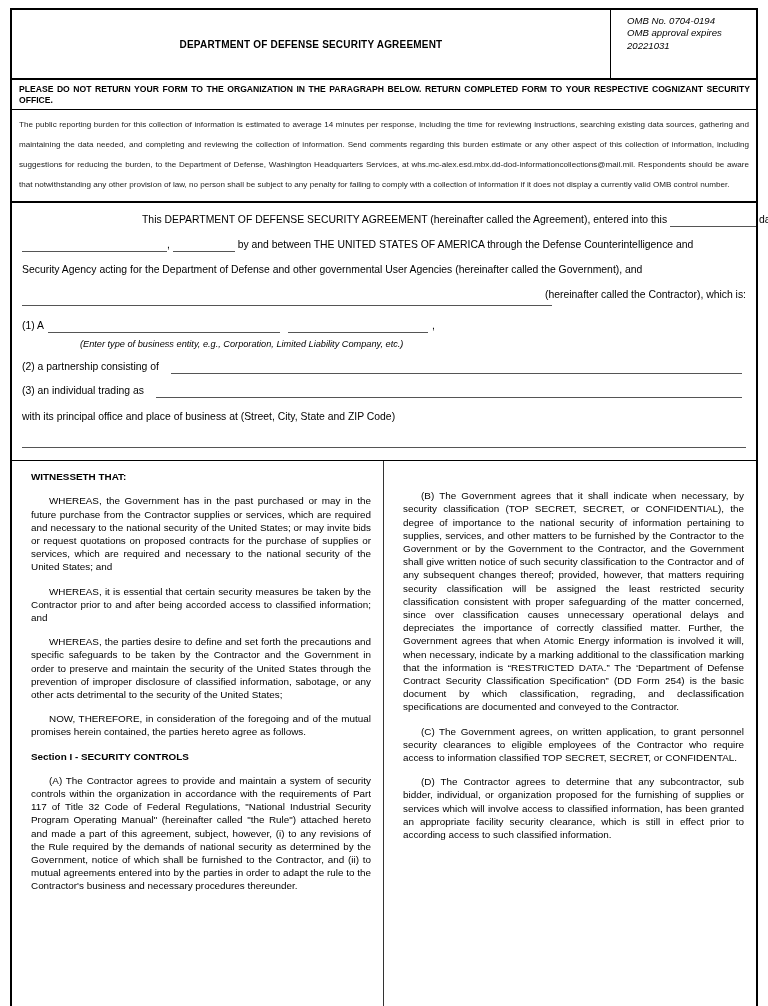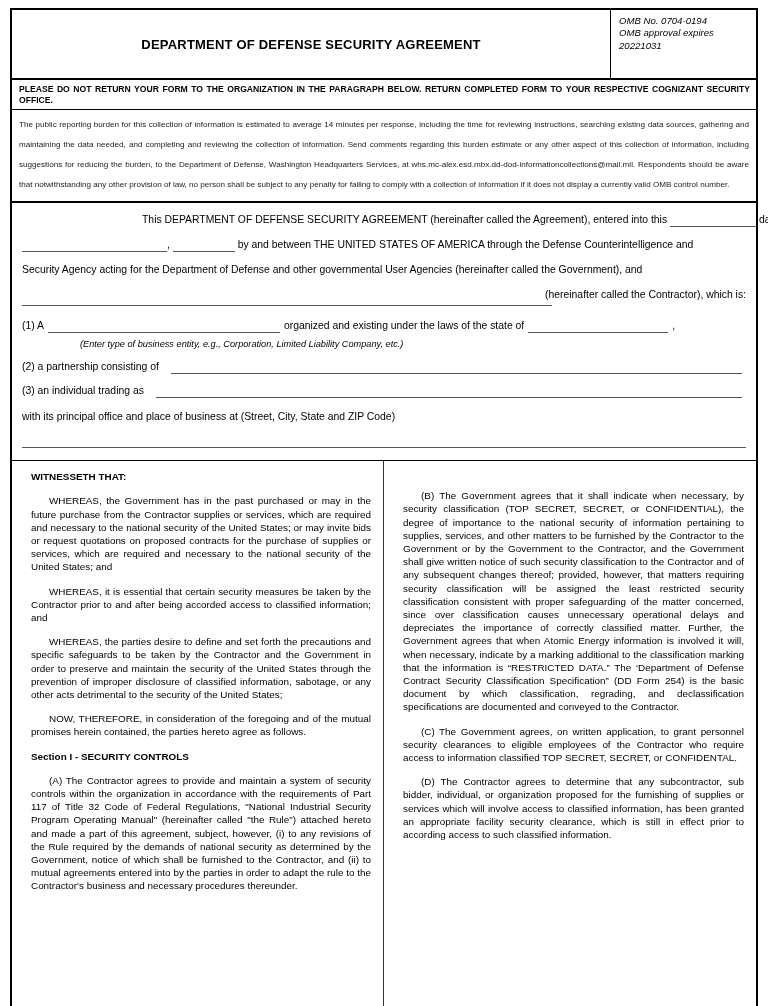--- a/index.html
+++ b/index.html
@@ -37,29 +37,29 @@
   }
   .header-title-cell {
     flex: 1 1 auto;
     display: flex;
     align-items: center;
     justify-content: center;
     padding: 12px 6px;
     min-height: 44px;
   }
   .header-title {
-    font-size: 13px;
+    font-size: 10px;
     font-weight: bold;
     letter-spacing: .2px;
     text-align: center;
   }
   .omb-cell {
     flex: 0 0 146px;
     border-left: 1.5px solid #000;
-    padding: 5px 6px 4px 8px;
+    padding: 5px 6px 4px 16px;
     box-sizing: border-box;
   }
   .omb-line {
     font-size: 9.6px;
     font-style: italic;
     line-height: 12.4px;
     white-space: nowrap;
   }
 
   
@@ -232,21 +232,20 @@
 
       <div class="agr-line" style="text-align:right;margin-bottom:2px;">
         <span class="ital">(hereinafter called the Contractor)</span><span>, which is:</span>
       </div>
 
       <div class="wide-rule" style="width:530px;margin-bottom:13px;"></div>
 
       <div class="row-flex">
         <span>(1) A</span>
         <span class="grow-blank" style="max-width:232px"></span>
-        <span>organized and existing under the laws of the state of</span>
         <span class="grow-blank" style="max-width:140px"></span>
         <span>,</span>
       </div>
 
       <div class="hint">(Enter type of business entity, e.g., Corporation, Limited Liability Company, etc.)</div>
 
       <div class="row-flex">
         <span>(2) a partnership consisting of</span>
         <span class="grow-blank" style="margin-left:12px"></span>
       </div>

